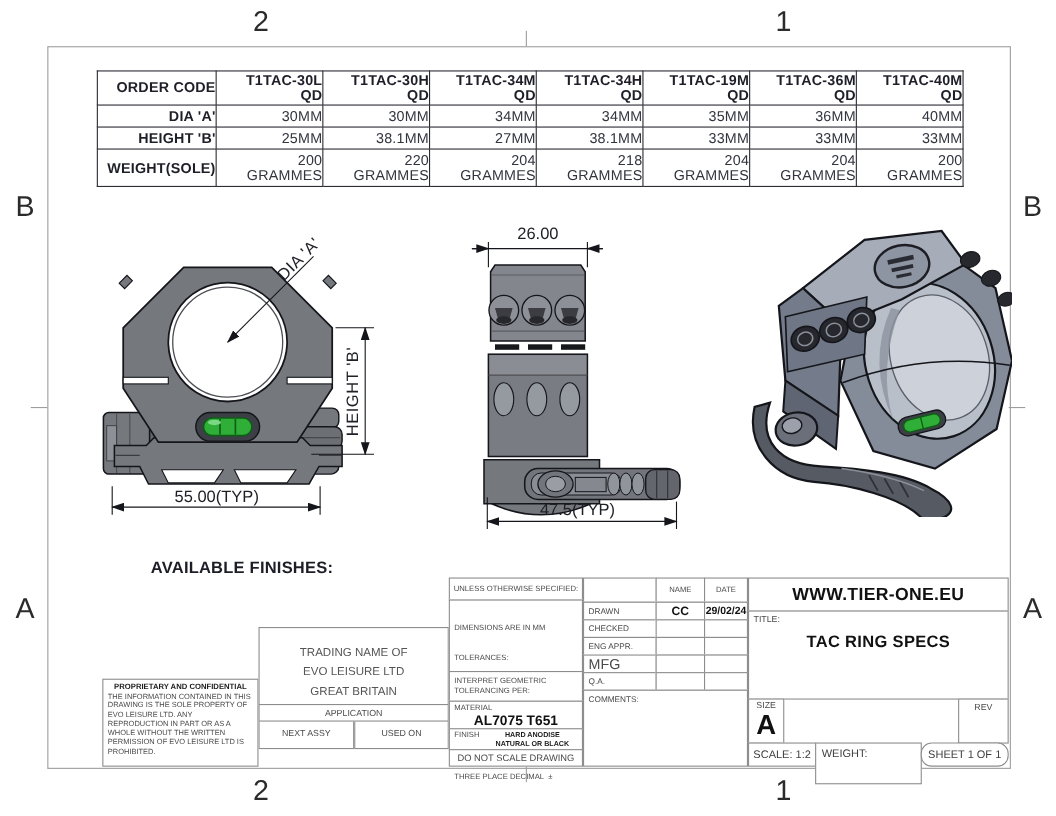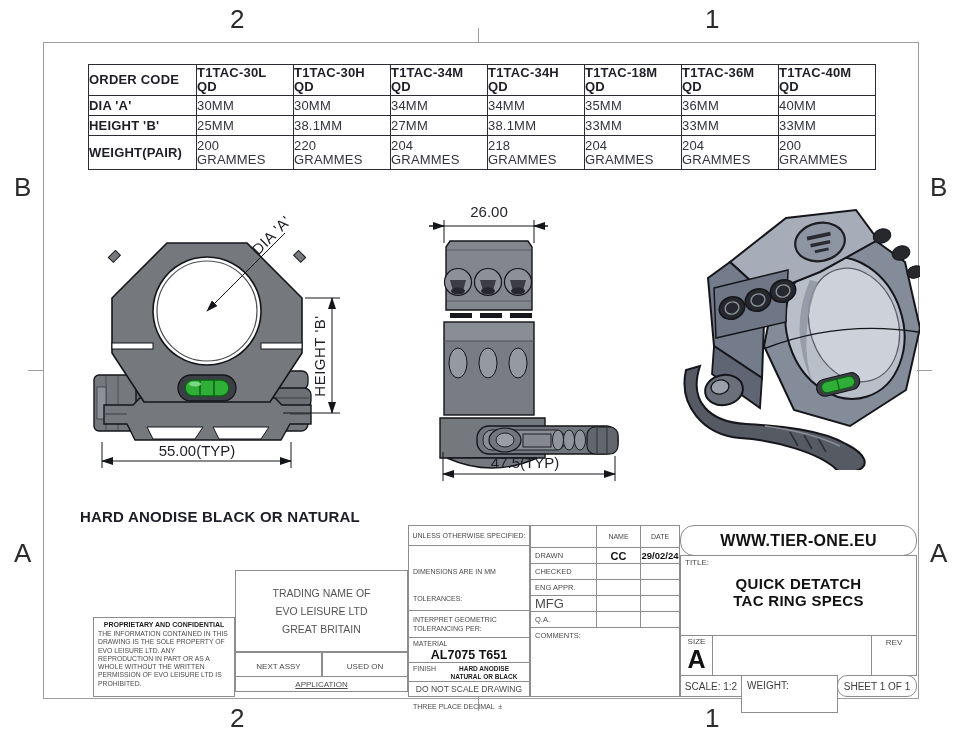--- a/index.html
+++ b/index.html
@@ -4,21 +4,21 @@
 <style>
   html,body{margin:0;padding:0;background:#ffffff;width:960px;height:742px;overflow:hidden;
     font-family:"Liberation Sans", sans-serif;}
   #sheet{position:absolute;left:0;top:0;width:960px;height:742px;}
   
   .frame{position:absolute;left:43px;top:42px;width:874px;height:655px;border:1px solid #9d9d9d;}
   .tick{position:absolute;background:#9d9d9d;}
   .zone{position:absolute;color:#2b2b2b;font-size:26px;font-weight:400;}
   
   #spec{position:absolute;left:88px;top:64px;border-collapse:collapse;table-layout:fixed;}
-  #spec td{border:1.4px solid #2b2c33;text-align:left;vertical-align:middle;padding:0;
+  #spec td{border:1.4px solid #2b2c33;text-align:right;vertical-align:middle;padding:0;
     color:#32343e;font-size:13px;line-height:14px;letter-spacing:.2px;}
   #spec td.lbl{font-weight:bold;color:#1d1e27;font-size:13px;}
   #spec tr.hdr td{font-weight:bold;color:#1d1e27;height:30px;}
   #spec tr.r1 td{height:19px;}
   #spec tr.r2 td{height:19px;}
   #spec tr.r3 td{height:33px;}
   
   #finishes{position:absolute;left:70px;top:508px;width:300px;text-align:center;
     font-weight:bold;font-size:15px;line-height:17px;color:#1c1d26;letter-spacing:.2px;}
   
@@ -73,21 +73,21 @@
           </td>
       <td>
             <div>T1TAC-34M</div>
             <div>QD</div>
           </td>
       <td>
             <div>T1TAC-34H</div>
             <div>QD</div>
           </td>
       <td>
-            <div>T1TAC-18M</div>
+            <div>T1TAC-19M</div>
             <div>QD</div>
           </td>
       <td>
             <div>T1TAC-36M</div>
             <div>QD</div>
           </td>
       <td>
             <div>T1TAC-40M</div>
             <div>QD</div>
           </td>
@@ -106,21 +106,21 @@
       <td class="lbl">HEIGHT 'B'</td>
       <td>25MM</td>
       <td>38.1MM</td>
       <td>27MM</td>
       <td>38.1MM</td>
       <td>33MM</td>
       <td>33MM</td>
       <td>33MM</td>
     </tr>
     <tr class="r3">
-      <td class="lbl">WEIGHT(PAIR)</td>
+      <td class="lbl">WEIGHT(SOLE)</td>
       <td>
             <div>200</div>
             <div>GRAMMES</div>
           </td>
       <td>
             <div>220</div>
             <div>GRAMMES</div>
           </td>
       <td>
             <div>204</div>
@@ -323,36 +323,36 @@
     <g>
       <path d="M30,196 C18,232 40,252 76,254 C112,256 152,260 176,274 C196,284 201,296 186,301 L168,301 C150,282 102,270 70,268 C34,265 8,236 16,200 Z" fill="#565a63" stroke="#15161b" stroke-width="2"></path>
       <ellipse cx="54" cy="220" rx="19" ry="15" transform="rotate(-10 54 220)" fill="#6a6f79" stroke="#15161b" stroke-width="2"></ellipse>
       <ellipse cx="50" cy="217" rx="9" ry="7" transform="rotate(-10 50 217)" fill="#9ba0aa" stroke="#15161b" stroke-width="1.3"></ellipse>
       <path d="M120,262 L128,276 M134,265 L142,279 M148,268 L156,282" stroke="#2e3035" stroke-width="1.6" fill="none"></path>
       <path d="M95,256 Q140,262 170,276" stroke="#8a8f98" stroke-width="1.4" fill="none"></path>
     </g>
   </svg>
 
   <div id="finishes">
-    <div>HARD ANODISE BLACK OR NATURAL</div>
+    <div>AVAILABLE FINISHES:</div>
   </div>
 
   <div class="cell" style="left:93px;top:617px;width:142px;height:80px;">
     <div style="font-weight:bold;font-size:7px;color:#1c1c1c;text-align:center;margin-top:3px;">PROPRIETARY AND CONFIDENTIAL</div>
     <div style="font-size:6.8px;line-height:8.3px;color:#4a4a4a;padding:2px 4px 0 4px;">THE INFORMATION CONTAINED IN THIS DRAWING IS THE SOLE PROPERTY OF EVO LEISURE LTD.  ANY REPRODUCTION IN PART OR AS A WHOLE WITHOUT THE WRITTEN PERMISSION OF EVO LEISURE LTD IS PROHIBITED.</div>
   </div>
 
   <div class="cell center" style="left:235px;top:570px;width:173px;height:82px;flex-direction:column;font-size:10.5px;line-height:18px;color:#555;">
     <div>TRADING NAME OF</div>
     <div>EVO LEISURE LTD</div>
     <div>GREAT BRITAIN</div>
   </div>
   <div class="cell center" style="left:235px;top:652px;width:87px;height:29px;font-size:8px;">NEXT ASSY</div>
   <div class="cell center" style="left:322px;top:652px;width:86px;height:29px;font-size:8px;">USED ON</div>
-  <div class="cell center" style="left:235px;top:676px;width:173px;height:16px;font-size:8px;text-decoration:underline;">APPLICATION</div>
+  <div class="cell center" style="left:235px;top:640px;width:173px;height:16px;font-size:8px;">APPLICATION</div>
 
   <div class="cell center sm" style="left:408px;top:525px;width:122px;height:21px;">UNLESS OTHERWISE SPECIFIED:</div>
   <div class="cell sm pre" style="left:408px;top:545px;width:122px;height:66px;padding:3px 4px;line-height:9px;">
     <div>DIMENSIONS ARE IN MM</div>
     <div>TOLERANCES:</div>
     <div>FRACTIONAL±</div>
     <div>ANGULAR: MACH±   BEND ±</div>
     <div>TWO PLACE DECIMAL    ±</div>
     <div>THREE PLACE DECIMAL  ±</div>
   </div>
@@ -389,25 +389,24 @@
   <div class="cell" style="left:530px;top:595px;width:67px;height:17px;font-size:13px;line-height:16px;padding-left:4px;">MFG APPR.</div>
   <div class="cell" style="left:596px;top:595px;width:45px;height:17px;"></div>
   <div class="cell" style="left:640px;top:595px;width:40px;height:17px;"></div>
 
   <div class="cell" style="left:530px;top:611px;width:67px;height:17px;font-size:7.5px;line-height:16px;padding-left:4px;">Q.A.</div>
   <div class="cell" style="left:596px;top:611px;width:45px;height:17px;"></div>
   <div class="cell" style="left:640px;top:611px;width:40px;height:17px;"></div>
 
   <div class="cell" style="left:530px;top:627px;width:150px;height:70px;font-size:7.5px;padding:3px 0 0 4px;">COMMENTS:</div>
 
-  <div class="cell center" style="left:680px;top:525px;width:237px;height:31px;font-weight:bold;font-size:16px;color:#111;letter-spacing:.3px;border-radius:14px;">WWW.TIER-ONE.EU</div>
+  <div class="cell center" style="left:680px;top:525px;width:237px;height:31px;font-weight:bold;font-size:16px;color:#111;letter-spacing:.3px;">WWW.TIER-ONE.EU</div>
   <div class="cell" style="left:680px;top:555px;width:237px;height:81px;">
     <div class="sm" style="padding:3px 0 0 4px;font-size:8px;">TITLE:</div>
     <div style="text-align:center;font-weight:bold;font-size:15px;line-height:17px;color:#111;margin-top:8px;letter-spacing:.3px;">
-      <div>QUICK DETATCH</div>
       <div>TAC RING SPECS</div>
     </div>
   </div>
   <div class="cell" style="left:680px;top:635px;width:33px;height:41px;">
     <div class="sm" style="text-align:center;padding-top:2px;font-size:8px;">SIZE</div>
     <div style="text-align:center;font-weight:bold;font-size:25px;line-height:26px;color:#111;">A</div>
   </div>
   <div class="cell" style="left:871px;top:635px;width:46px;height:41px;">
     <div class="sm" style="text-align:center;padding-top:3px;font-size:8px;">REV</div>
   </div>

